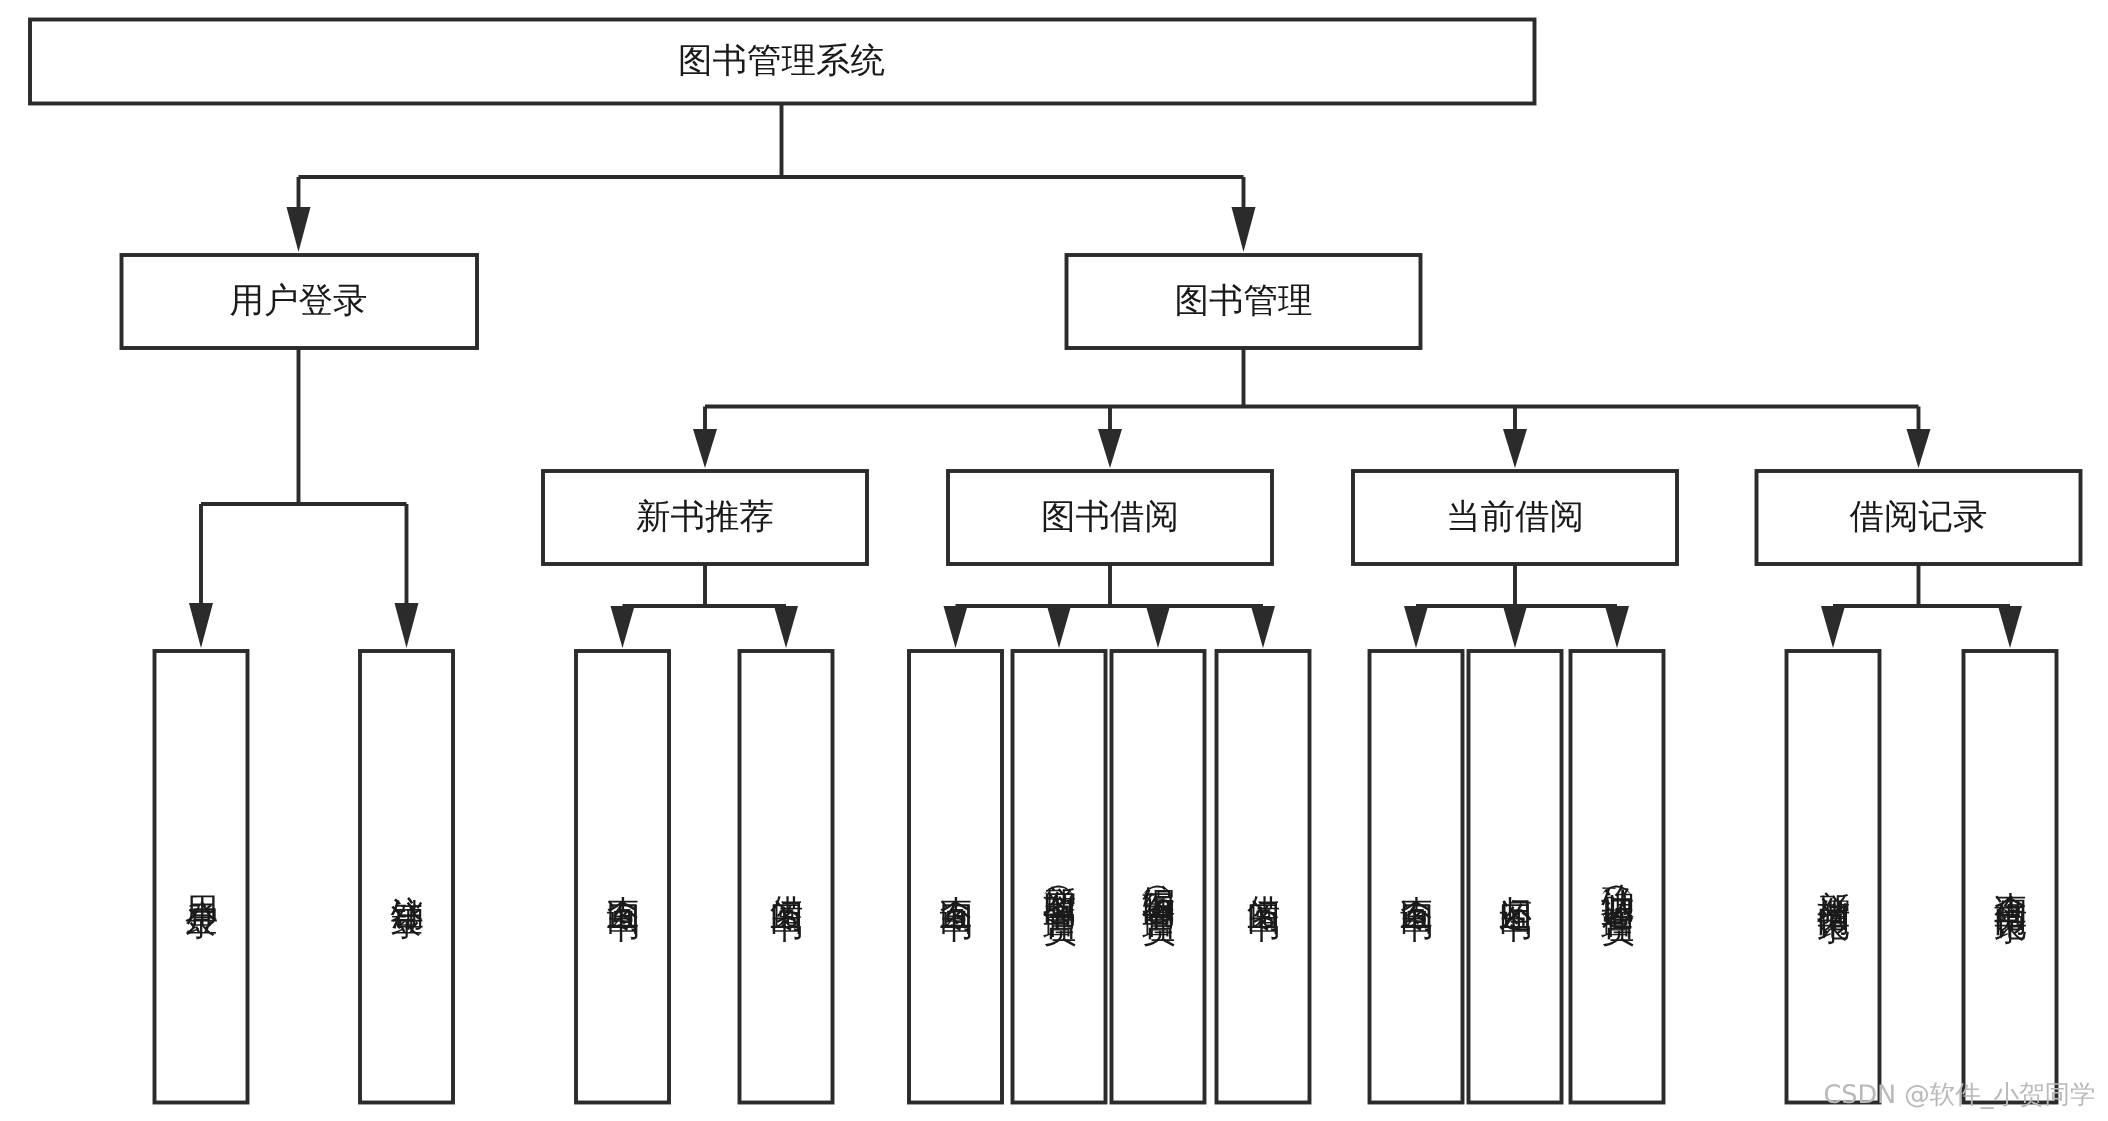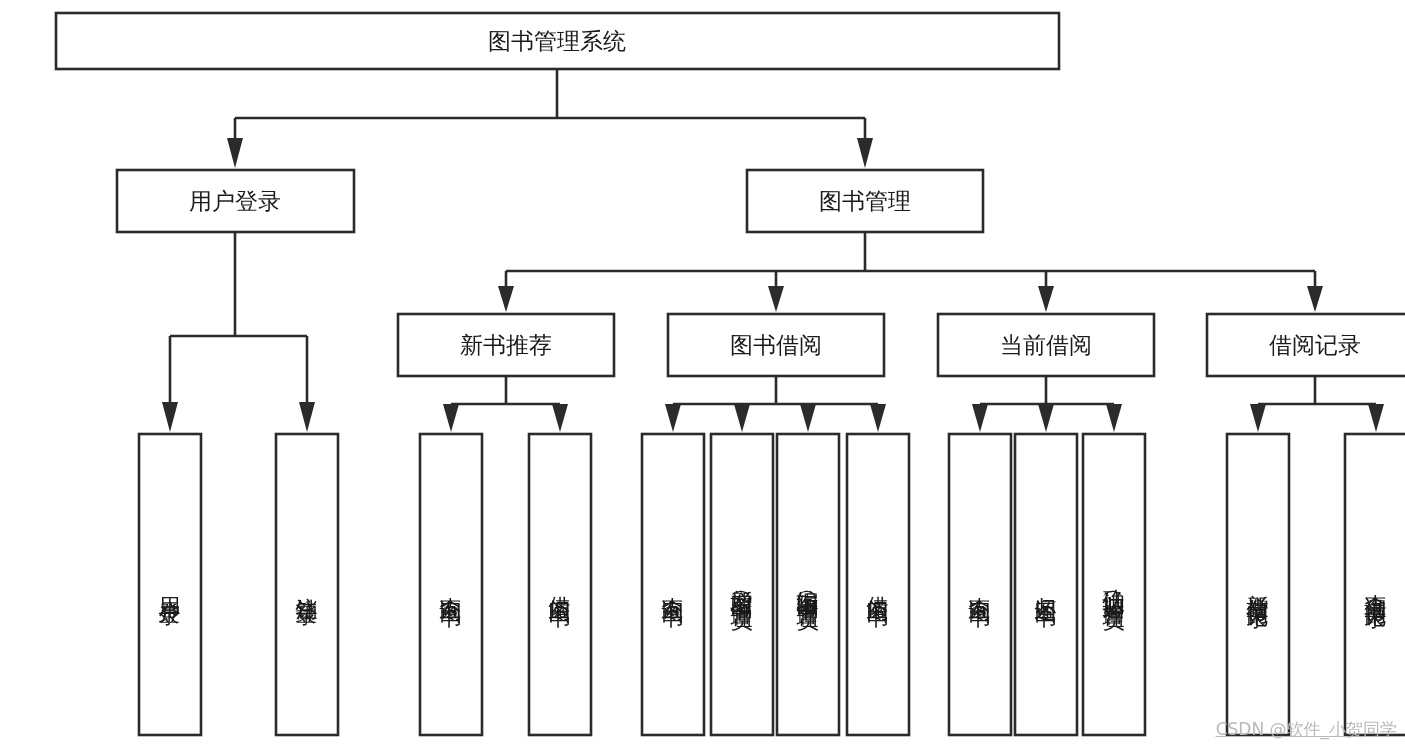--- a/index.html
+++ b/index.html
@@ -13,21 +13,20 @@
     overflow: hidden;
     font-family: "DejaVu Sans", "Liberation Sans", sans-serif;
     position: relative;
   }
   #diagram-root {
     position: absolute;
     left: 0;
     top: 0;
     width: 1219px;
     height: 747px;
-    padding-left: 36px;
   }
   .node-box {
     fill: #ffffff;
     stroke: #2b2b2b;
     stroke-width: 2.6;
   }
   .node-label-h {
     font-size: 23px;
     fill: #1a1a1a;
     text-anchor: middle;
@@ -55,21 +54,20 @@
   }
   .watermark {
     position: absolute;
     right: 8px;
     bottom: 6px;
     font-size: 17px;
     color: #b9b9b9;
     font-family: "DejaVu Sans", "Liberation Sans", sans-serif;
     white-space: nowrap;
     pointer-events: none;
-    text-decoration: underline;
   }
 </style>
 </head>
 <body>
 
 <div id="diagram-root">
   <svg width="1405" height="747" viewBox="0 0 1405 747" xmlns="http://www.w3.org/2000/svg">
 
     <g>
       <path class="connector" d="M521,69 L521,118"></path>

